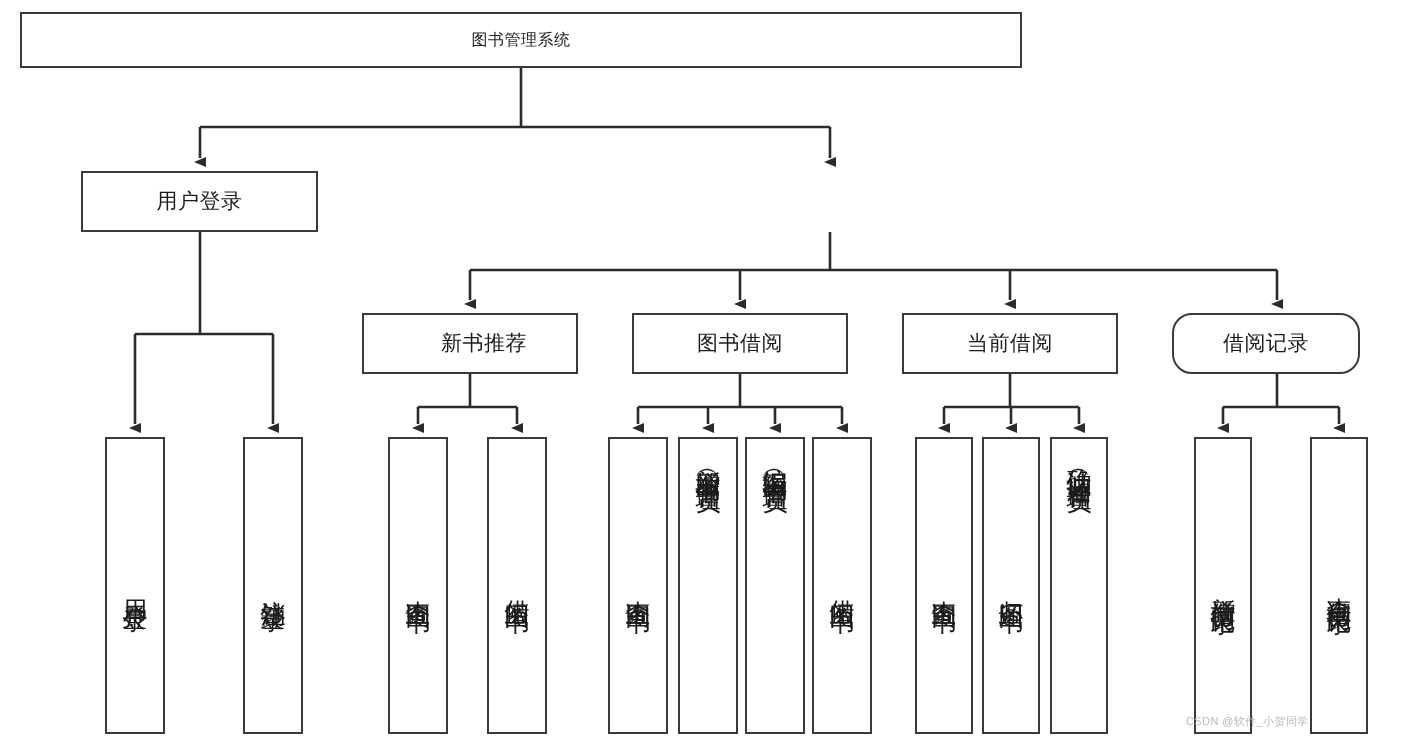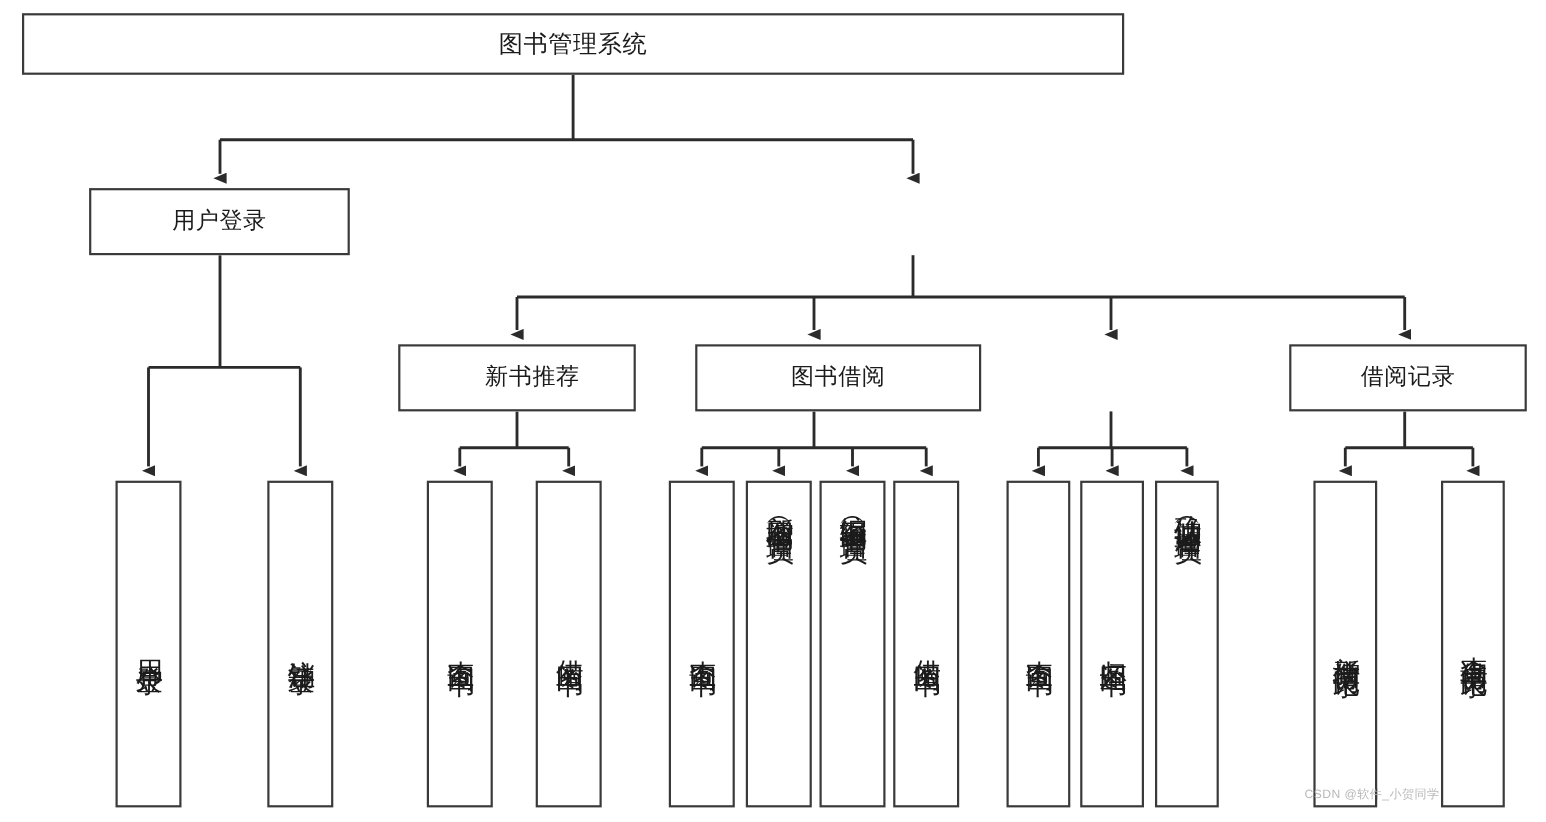--- a/index.html
+++ b/index.html
@@ -41,21 +41,21 @@
     text-align: center;
     line-height: 1.18;
     letter-spacing: 0.5px;
   }
   
   .node.h .label {
     font-size: 21px;
     writing-mode: horizontal-tb;
   }
   .node.root .label {
-    font-size: 22px;
+    font-size: 16px;
   }
   
   .node.v {
     align-items: flex-start;
     justify-content: center;
     padding-top: 10px;
   }
   .node.v .label {
     writing-mode: vertical-rl;
     text-orientation: upright;
@@ -135,24 +135,27 @@
     <span class="label">图书管理系统</span>
   </div>
 
   <div class="node h" style="left:81px; top:171px; width:237px; height:61px;">
     <span class="label">用户登录</span>
   </div>
 
   <div class="node h" style="left:362px; top:313px; width:216px; height:61px;padding-left:28px;">
     <span class="label">新书推荐</span>
   </div>
-  <div class="node h" style="left:632px; top:313px; width:260px; height:61px;">
+  <div class="node h" style="left:632px; top:313px; width:216px; height:61px;">
     <span class="label">图书借阅</span>
   </div>
-  <div class="node h" style="left:1172px; top:313px; width:216px; height:61px;">
+  <div class="node h" style="left:902px; top:313px; width:216px; height:61px;">
+    <span class="label">当前借阅</span>
+  </div>
+  <div class="node h" style="left:1172px; top:313px; width:188px; height:61px;border-radius:20px;">
     <span class="label">借阅记录</span>
   </div>
 
   <div class="node v center" style="left:105px; top:437px; width:60px; height:297px;">
     <span class="label">用户登录</span>
   </div>
   <div class="node v center" style="left:243px; top:437px; width:60px; height:297px;">
     <span class="label">注销登录</span>
   </div>
 

